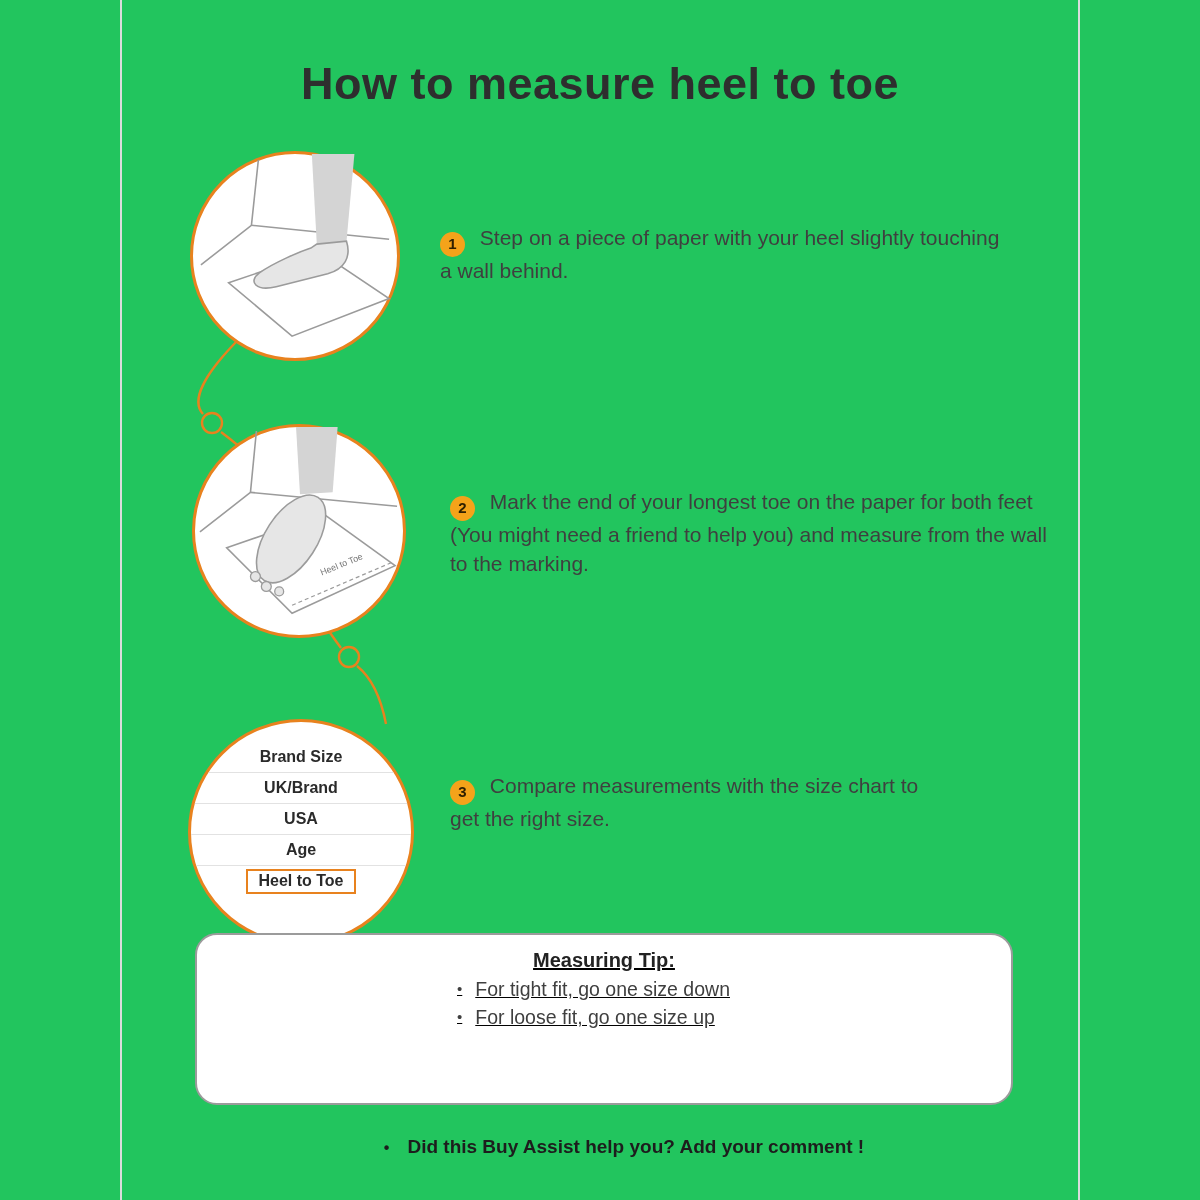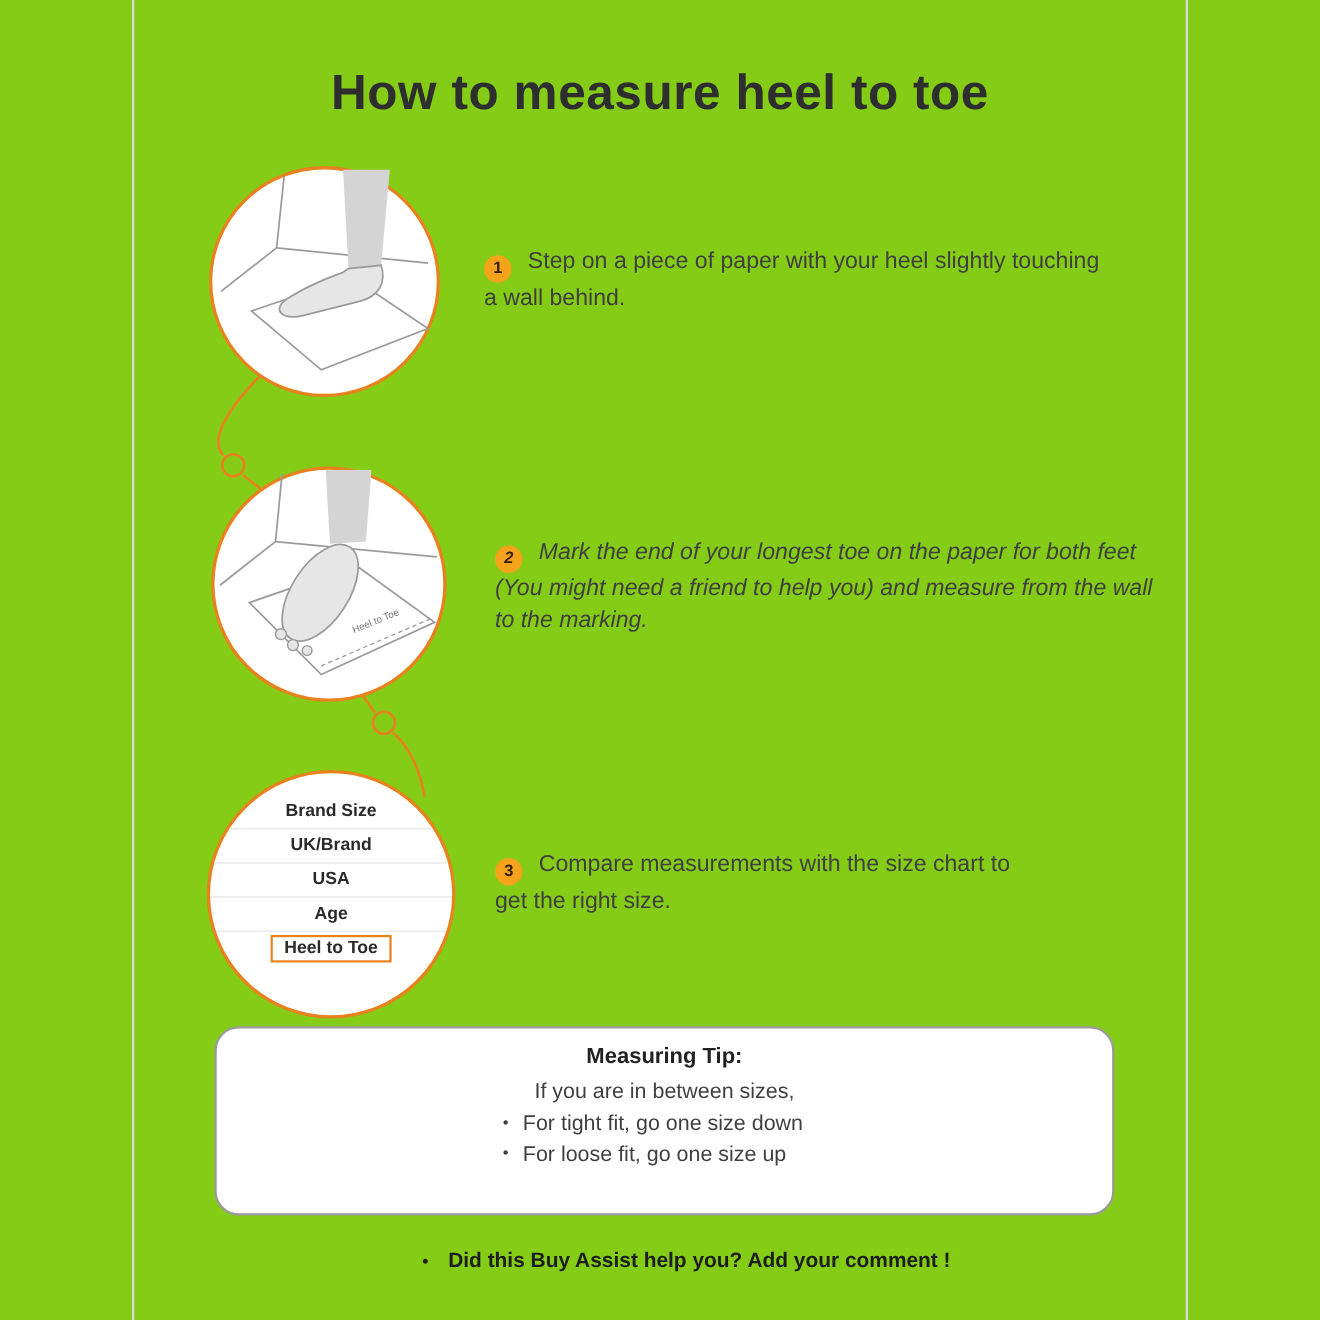--- a/index.html
+++ b/index.html
@@ -1,49 +1,49 @@
 <!DOCTYPE html>
 <html><head>
 <meta charset="utf-8">
 <style>
   * { box-sizing: border-box; }
   body { margin: 0; background: #ffffff; font-family: "Liberation Sans", sans-serif; }
-  .page { position: relative; width: 1200px; height: 1200px; background: #84cc16; overflow: hidden; }
+  .page { position: relative; width: 1200px; height: 1200px; background: #22c55e; overflow: hidden; }
 
   .edge-line { position: absolute; top: 0; width: 2px; height: 1200px; background: #dcdcdc; }
   .edge-line.left  { left: 120px; }
   .edge-line.right { left: 1078px; }
 
   .title { position: absolute; top: 58px; left: 0; width: 100%; margin: 0;
            text-align: center; font-size: 45px; font-weight: bold; color: #2e2e2e; letter-spacing: .5px; }
 
   .connectors { position: absolute; left: 0; top: 0; z-index: 1; pointer-events: none; }
 
   .circ { position: absolute; z-index: 2; background: #fff; border: 3px solid #E8821E; border-radius: 50%; }
   .circ svg { position: absolute; inset: 0; width: 100%; height: 100%; }
   .circ1 { left: 190px; top: 151px; width: 210px; height: 210px; }
   .circ2 { left: 192px; top: 424px; width: 214px; height: 214px; }
-  .circ3 { left: 188px; top: 700px; width: 226px; height: 226px; overflow: hidden; }
+  .circ3 { left: 188px; top: 719px; width: 226px; height: 226px; overflow: hidden; }
 
   .chart-rows { position: absolute; top: 20px; left: 0; right: 0; }
   .chart-row  { height: 31px; display: flex; align-items: center; justify-content: center;
                 border-bottom: 1px solid #e2e2e2; font-size: 16px; font-weight: 700; color: #2a2a2a; }
   .chart-row.last { border-bottom: none; }
   .heel-box { border: 2px solid #E8821E; padding: 1px 10px 2px; }
 
   .step { position: absolute; z-index: 2; margin: 0; font-size: 21px; color: #3f3f3f; line-height: 1.38; }
   .step1 { left: 440px; top: 224px; width: 560px; }
-  .step2 { left: 450px; top: 488px; width: 600px; font-style: italic; }
+  .step2 { left: 450px; top: 488px; width: 600px; }
   .step3 { left: 450px; top: 772px; width: 470px; }
   .badge { display: inline-flex; align-items: center; justify-content: center;
            width: 25px; height: 25px; border-radius: 50%; background: #F5A31A; color: #2f2000;
            font-size: 15px; font-weight: bold; margin-right: 9px; vertical-align: -4px; }
 
   .tip { position: absolute; z-index: 2; left: 195px; top: 933px; width: 818px; height: 172px;
-         background: #fff; border: 2px solid #9b9b9b; border-radius: 22px; }
+         background: #fff; border: 2px solid #9b9b9b; border-radius: 22px; text-decoration: underline; }
   .tip-title { margin-top: 14px; text-align: center; font-size: 20px; font-weight: bold; color: #222; }
   .tip-line  { margin-top: 9px; text-align: center; font-size: 19.5px; color: #3f3f3f; }
   .tip-bullets { margin: 3px 0 0 260px; }
   .tip-bullet  { display: flex; gap: 13px; font-size: 19.5px; color: #3f3f3f; line-height: 28px; }
   .tip-bullet .dot { font-size: 15px; }
 
   .footer { position: absolute; z-index: 2; top: 1136px; left: 0; width: 100%;
             text-align: center; font-size: 19px; font-weight: bold; color: #1d1d1d; margin-left: 24px; }
   .footer .dot { margin-right: 18px; font-size: 16px; }
 </style>
@@ -129,21 +129,20 @@
     </div>
   </div>
 
   <p class="step step3">
     <span class="badge">3</span>
     <span>Compare measurements with the size chart to get the right size.</span>
   </p>
 
   <div class="tip">
     <div class="tip-title">Measuring Tip:</div>
-    <div class="tip-line">If you are in between sizes,</div>
     <div class="tip-bullets">
       <div class="tip-bullet">
         <span class="dot">•</span>
         <span>For tight fit, go one size down</span>
       </div>
       <div class="tip-bullet">
         <span class="dot">•</span>
         <span>For loose fit, go one size up</span>
       </div>
     </div>

